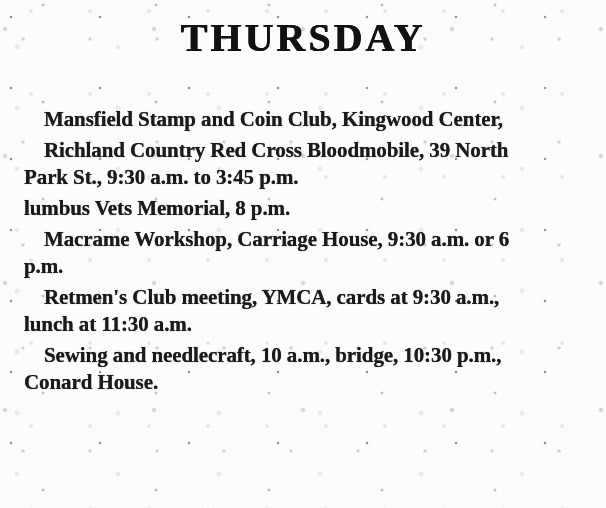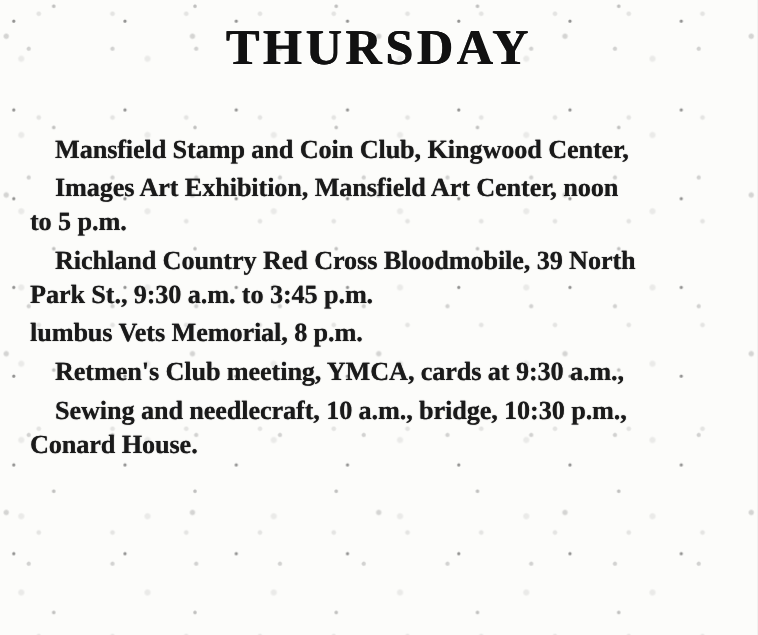--- a/index.html
+++ b/index.html
@@ -68,37 +68,38 @@
 <div class="paper">
 
   <h1 class="headline">THURSDAY</h1>
 
   <div class="events">
 
     <div class="event">
       <div class="line first">Mansfield Stamp and Coin Club, Kingwood Center,</div>
     </div>
 
-    <div class="event">
-      <div class="line first">Images Art Exhibition, Mansfield Art Center, noon</div>
-      <div class="line">to 5 p.m.</div>
-    </div>
 
     <div class="event">
       <div class="line first">Richland Country Red Cross Bloodmobile, 39 North</div>
       <div class="line">Park St., 9:30 a.m. to 3:45 p.m.</div>
     </div>
 
     <div class="event">
       <div class="line">lumbus Vets Memorial, 8 p.m.</div>
     </div>
 
+    <div class="event">
+      <div class="line first">Macrame Workshop, Carriage House, 9:30 a.m. or 6</div>
+      <div class="line">p.m.</div>
+    </div>
 
     <div class="event">
       <div class="line first">Retmen's Club meeting, YMCA, cards at 9:30 a.m.,</div>
+      <div class="line">lunch at 11:30 a.m.</div>
     </div>
 
     <div class="event">
       <div class="line first">Sewing and needlecraft, 10 a.m., bridge, 10:30 p.m.,</div>
       <div class="line">Conard House.</div>
     </div>
 
   </div>
 </div>
 

